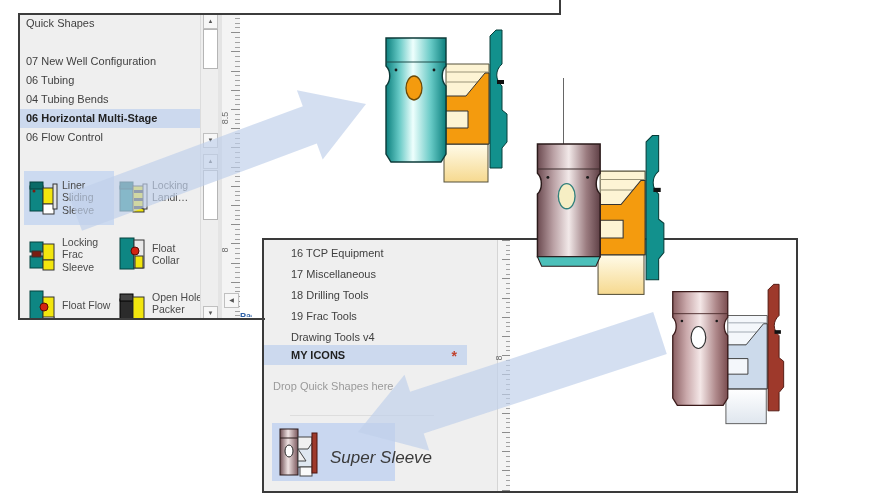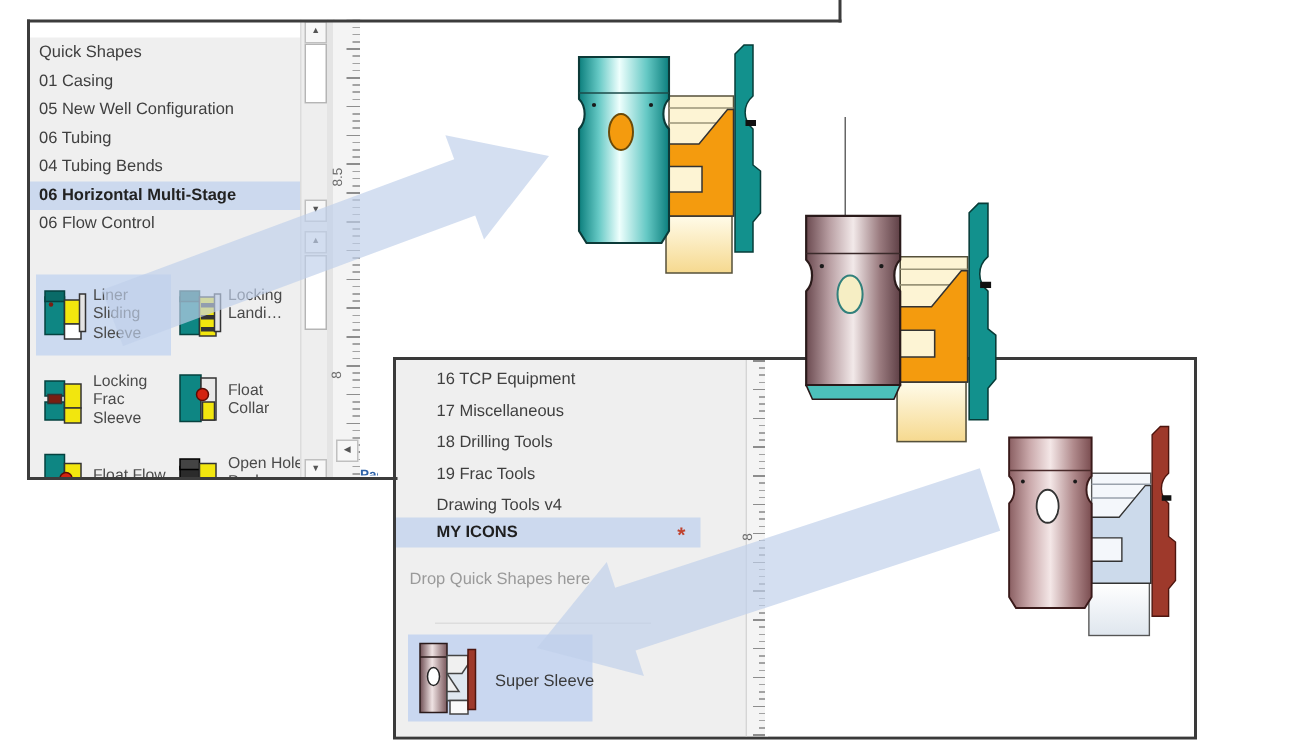--- a/index.html
+++ b/index.html
@@ -2,21 +2,21 @@
 <html><head>
 <meta charset="utf-8">
 <style>
   html,body{margin:0;padding:0;background:#fff;}
   .stage{position:relative;width:871px;height:498px;background:#ffffff;overflow:hidden;
          font-family:"Liberation Sans",sans-serif;color:#3f3f3f;}
   .abs{position:absolute;}
 
   
   .frag1{left:18px;top:13px;width:234px;height:305px;overflow:hidden;background:transparent;z-index:1;}
-  .f1-list{position:absolute;left:0;top:12px;width:182px;height:305px;background:#efefef;padding-left:40px;}
+  .f1-list{position:absolute;left:0;top:0;width:182px;height:305px;background:#efefef;padding-left:40px;}
   .sec-row{position:absolute;left:0;width:182px;height:19px;line-height:19px;padding-left:8px;
            font-size:11px;box-sizing:border-box;cursor:default;white-space:nowrap;}
   .sec-row.sel{background:#ccd9ee;font-weight:bold;color:#222;}
   .f1-sb{position:absolute;left:182px;top:0;width:18px;height:305px;background:#eeeeee;border-left:1px solid #dcdcdc;}
   .sb-btn{position:absolute;left:2px;width:13px;height:13px;background:#f7f7f7;border:1px solid #c0c0c0;
           font-size:6px;color:#555;text-align:center;line-height:12px;}
   .sb-thumb{position:absolute;left:2px;width:13px;background:#ffffff;border:1px solid #b5b5b5;}
   .splitter{position:absolute;left:200px;top:0;width:4px;height:305px;background:#e4e4e4;border-right:1px solid #c9c9c9;}
   .ruler{background:#f4f4f4;}
   .ruler .minor{position:absolute;right:0;top:0;width:5px;height:100%;
@@ -41,21 +41,21 @@
   .frag2{left:262px;top:238px;width:536px;height:255px;border:2px solid #3a3a3a;box-sizing:border-box;
          overflow:hidden;background:#ffffff;z-index:1;}
   .f2-list{position:absolute;left:0;top:0;width:233px;height:251px;background:#efefef;}
   .f2-row{position:absolute;left:0;width:233px;height:20px;line-height:20px;padding-left:27px;
           font-size:11px;box-sizing:border-box;white-space:nowrap;}
   .f2-row.sel{background:#ccd9ee;font-weight:bold;color:#1f1f1f;width:203px;}
   .asterisk{position:absolute;right:10px;top:1px;color:#c0432f;font-size:14px;font-weight:bold;}
   .drop-hint{position:absolute;left:9px;top:140px;font-size:11px;color:#9a9a9a;white-space:nowrap;}
   .divider{position:absolute;left:26px;top:175px;width:144px;height:1px;background:#dddddd;}
   .quick-item{position:absolute;left:8px;top:183px;width:123px;height:58px;background:#c9d7f0;}
-  .quick-label{position:absolute;left:58px;top:25px;font-size:11px;color:#3a3a3a;white-space:nowrap;}
+  .quick-label{position:absolute;left:58px;top:25px;font-size:17px;color:#3a3a3a;white-space:nowrap;font-style:italic;}
   .f2-ruler{position:absolute;left:233px;top:0;width:13px;height:251px;border-left:1px solid #d5d5d5;
             border-right:1px solid #cfcfcf;}
   .f2-canvas{position:absolute;left:246px;top:0;width:286px;height:251px;background:#ffffff;}
 
   
   .b-top{left:18px;top:13px;width:543px;height:2px;background:#3c3c3c;z-index:2;}
   .b-stub{left:559px;top:0;width:2px;height:15px;background:#3c3c3c;z-index:2;}
   .b-left{left:18px;top:13px;width:2px;height:307px;background:#3c3c3c;z-index:2;}
   .b-bottom{left:18px;top:318px;width:247px;height:2px;background:#3c3c3c;z-index:2;}
 
@@ -65,22 +65,21 @@
   .connector{position:absolute;left:563px;top:78px;width:1px;height:67px;background:#666;z-index:4;}
 </style>
 </head>
 <body>
 
 <div class="stage">
 
   <div class="abs frag1">
     <div class="f1-list">
       <div class="sec-row" style="top:1px">Quick Shapes</div>
-      <div class="sec-row" style="top:20px">01 Casing</div>
-      <div class="sec-row" style="top:39px">05 New Well Configuration</div>
+      <div class="sec-row" style="top:39px">07 New Well Configuration</div>
       <div class="sec-row" style="top:58px">06 Tubing</div>
       <div class="sec-row" style="top:77px">04 Tubing Bends</div>
       <div class="sec-row sel" style="top:96px">06 Horizontal Multi-Stage</div>
       <div class="sec-row" style="top:115px">06 Flow Control</div>
 
       <div class="stencil-item sel" style="left:6px;top:158px">
         <svg class="stencil-icon" width="32" height="40">
           <rect x="2" y="9" width="13" height="25" fill="#0e8683" stroke="#05423f"></rect>
           <rect x="2" y="5" width="13" height="7" fill="#0a6b68" stroke="#05423f"></rect>
           <circle cx="6" cy="14" r="1.5" fill="#7a1d12"></circle>

